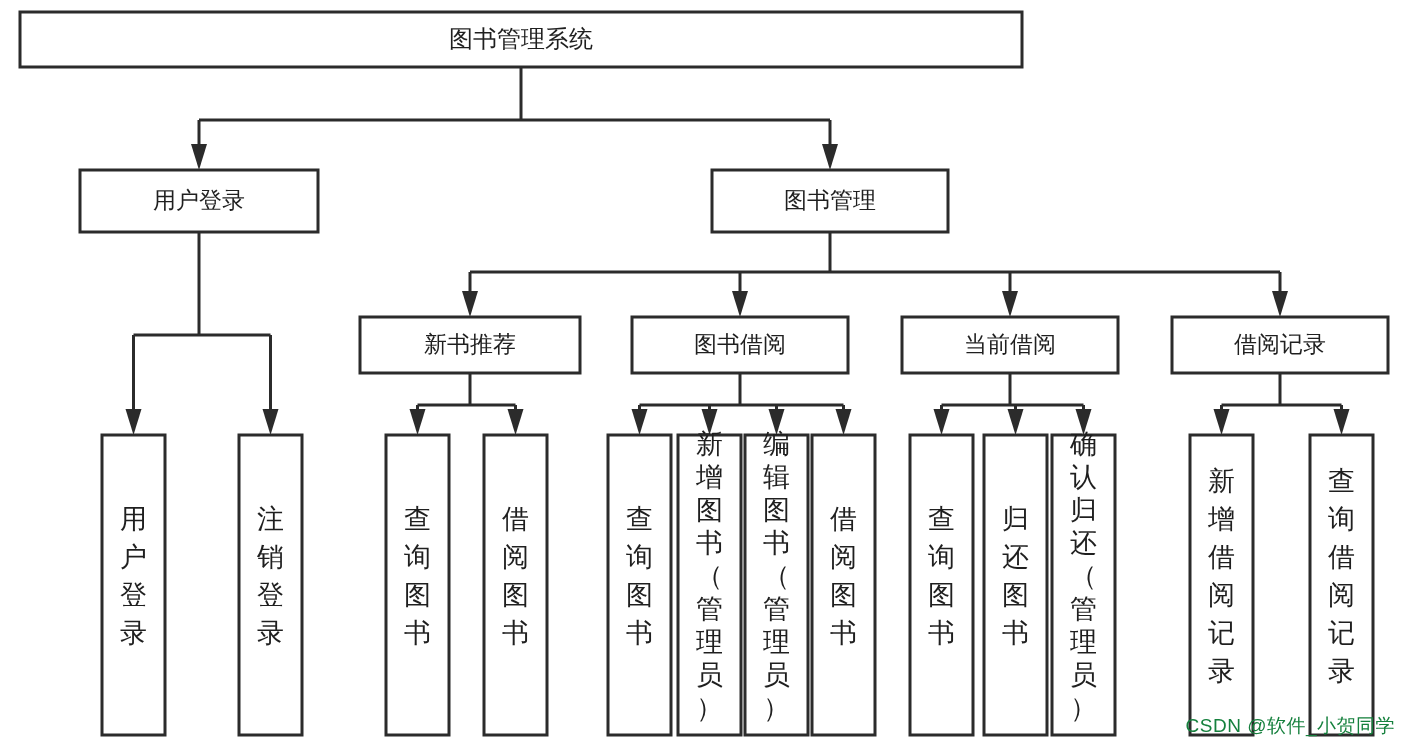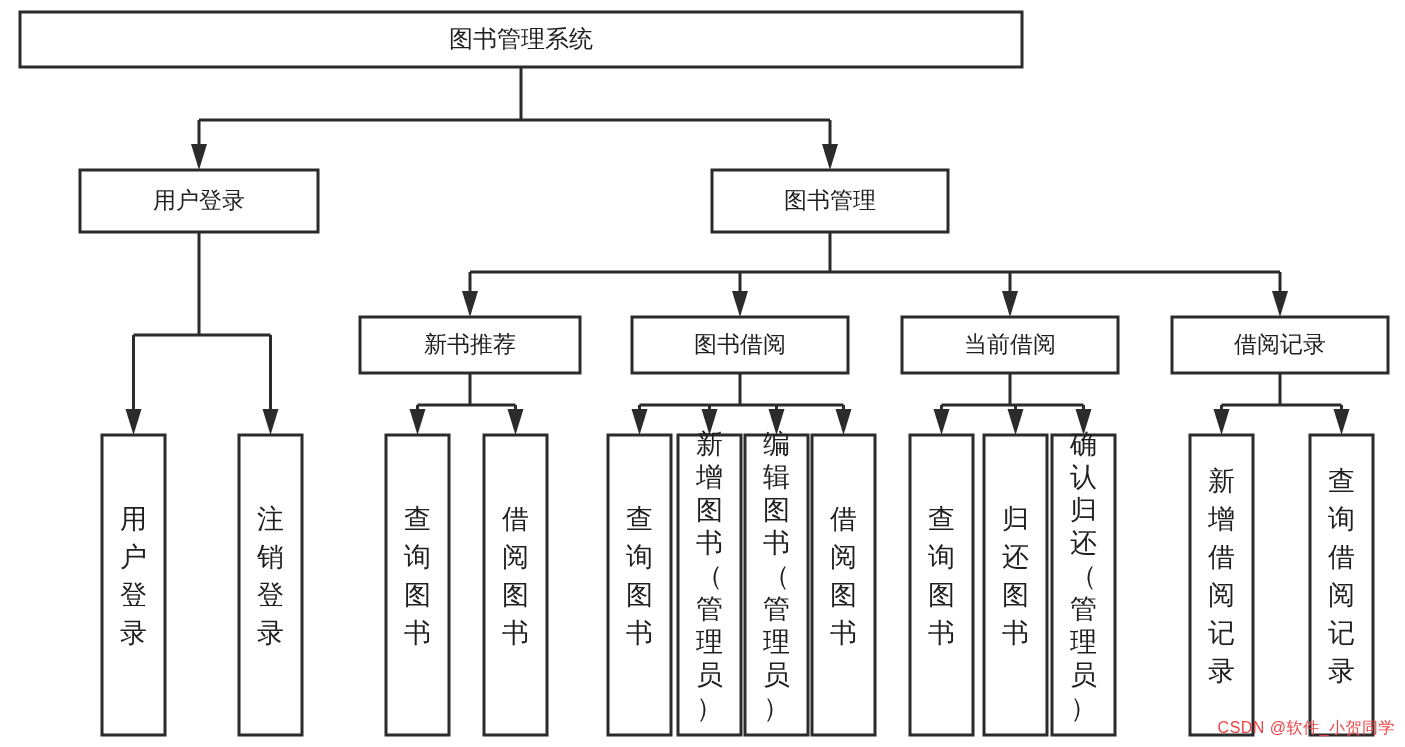--- a/index.html
+++ b/index.html
@@ -52,22 +52,22 @@
     white-space: pre;
   }
   .title-label {
     font-size: 24px;
   }
   .watermark {
     position: absolute;
     right: 10px;
     bottom: 8px;
     font-family: "Liberation Sans", "DejaVu Sans", sans-serif;
-    font-size: 16px;
-    color: #ef4444;
+    font-size: 19px;
+    color: #15803d;
     letter-spacing: 0.5px;
     user-select: none;
     pointer-events: none;
   }
 </style>
 </head>
 <body>
 
 <svg id="diagram" viewBox="0 0 1405 747" xmlns="http://www.w3.org/2000/svg">
   <g id="connectors-layer">

